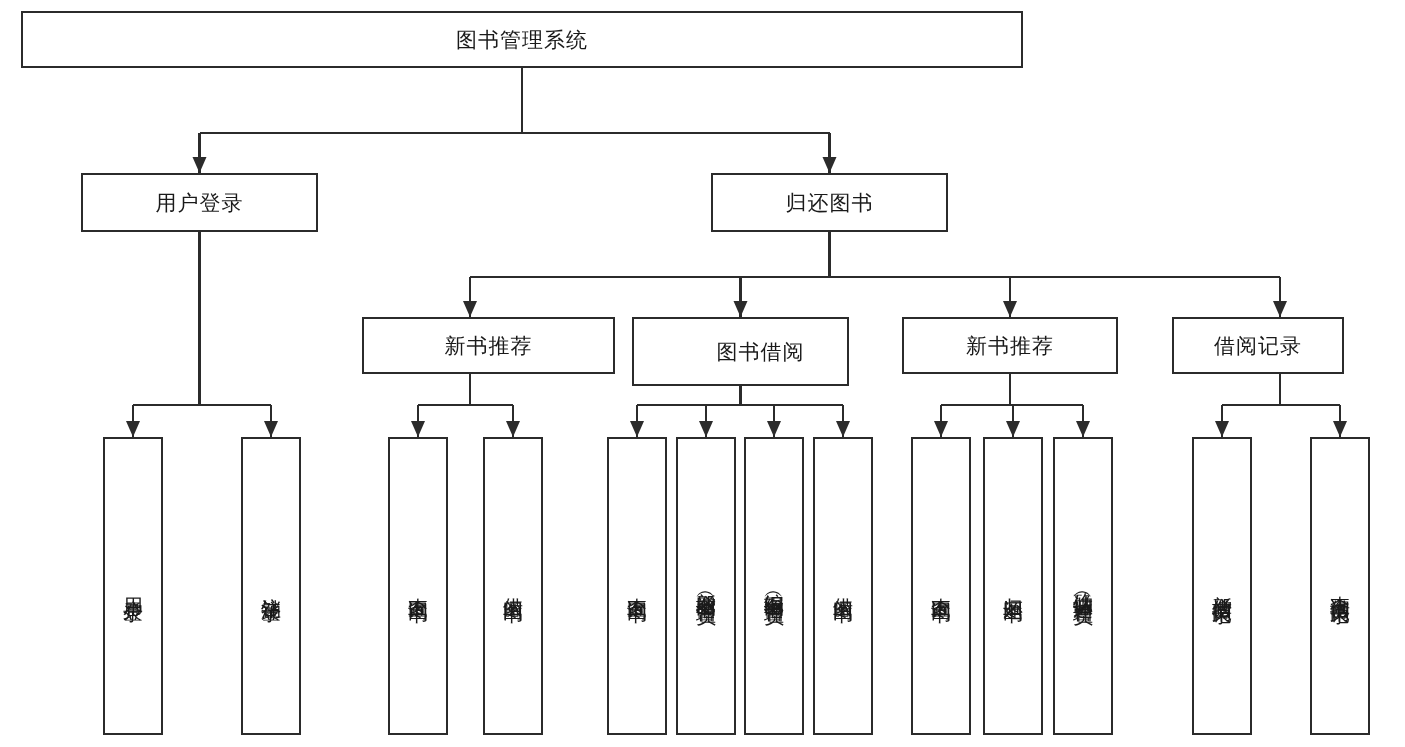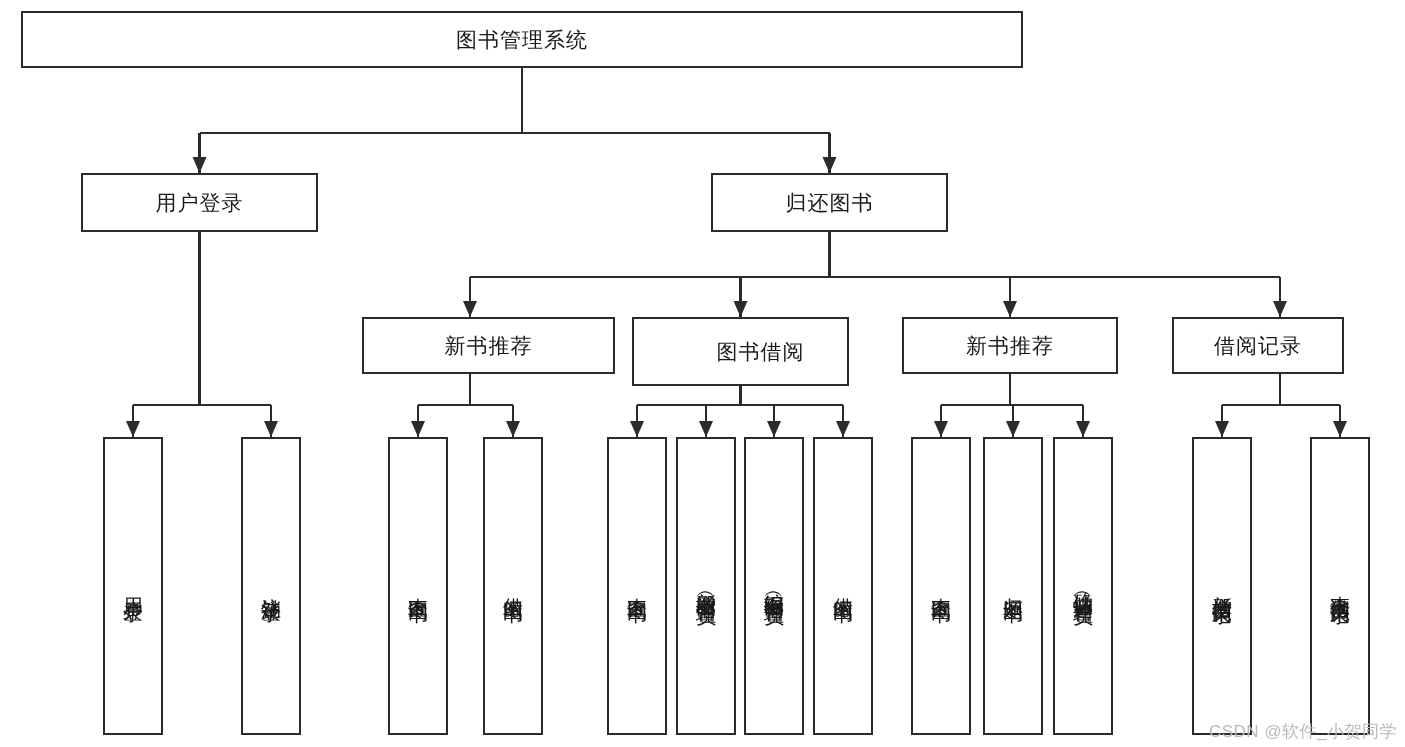--- a/index.html
+++ b/index.html
@@ -184,14 +184,13 @@
         <span class="label">确认归还（管理员）</span>
       </div>
       <div class="node vert" style="left: 1192px; top: 437px; width: 60px; height: 298px;">
         <span class="label">新增借阅记录</span>
       </div>
       <div class="node vert" style="left: 1310px; top: 437px; width: 60px; height: 298px;">
         <span class="label">查询借阅记录</span>
       </div>
     </div>
 
-  <div id="watermark">CSDN @软件_小贺同学</div>
 </div>
 
 </body></html>

